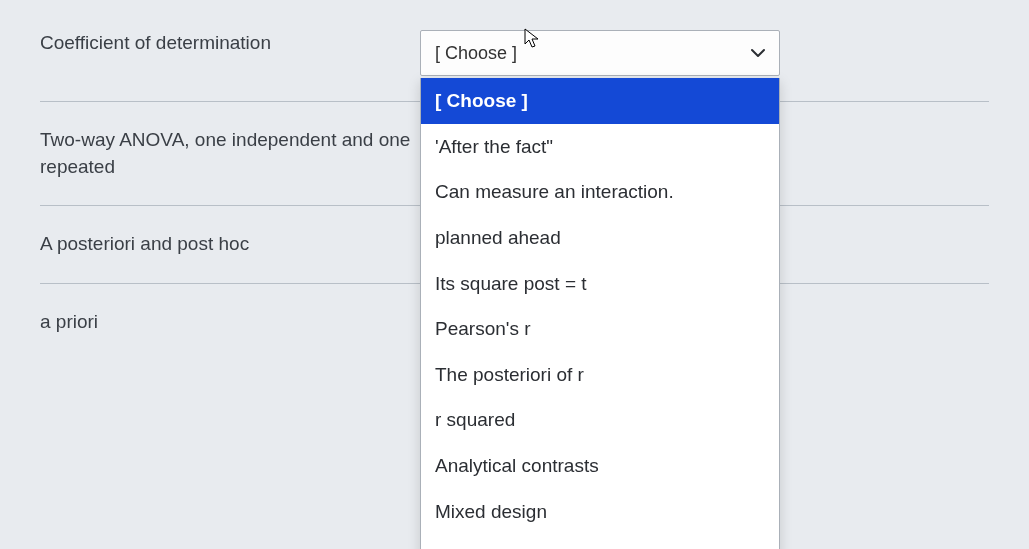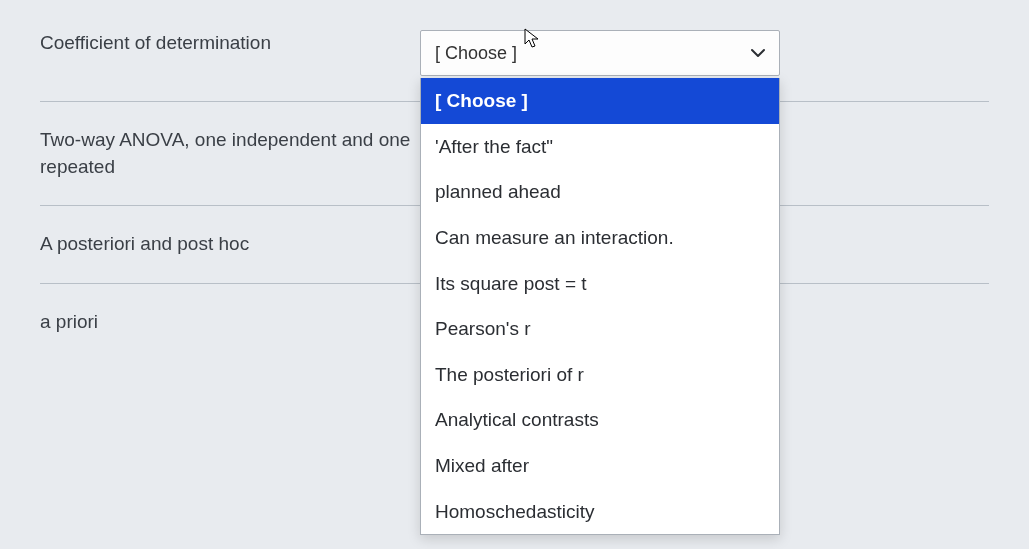--- a/index.html
+++ b/index.html
@@ -98,27 +98,28 @@
         <span>[ Choose ]</span>
         <span class="chevron">
           <svg width="14" height="10" viewBox="0 0 14 10">
               <path d="M1 2 L7 8 L13 2" stroke="#2b2e33" stroke-width="2" fill="none" stroke-linecap="round" stroke-linejoin="round"></path>
             </svg>
         </span>
       </div>
       <div class="dropdown">
         <div class="dropdown-item selected">[ Choose ]</div>
         <div class="dropdown-item">'After the fact"</div>
+        <div class="dropdown-item">Can measure an interaction.</div>
         <div class="dropdown-item">planned ahead</div>
-        <div class="dropdown-item">Can measure an interaction.</div>
         <div class="dropdown-item">Its square post = t</div>
         <div class="dropdown-item">Pearson's r</div>
         <div class="dropdown-item">The posteriori of r</div>
+        <div class="dropdown-item">r squared</div>
         <div class="dropdown-item">Analytical contrasts</div>
-        <div class="dropdown-item">Mixed after</div>
+        <div class="dropdown-item">Mixed design</div>
         <div class="dropdown-item">Homoschedasticity</div>
       </div>
     </div>
   </div>
 
   <div class="question-row">
     <div class="question-label">Two-way ANOVA, one independent and one repeated</div>
   </div>
 
 

